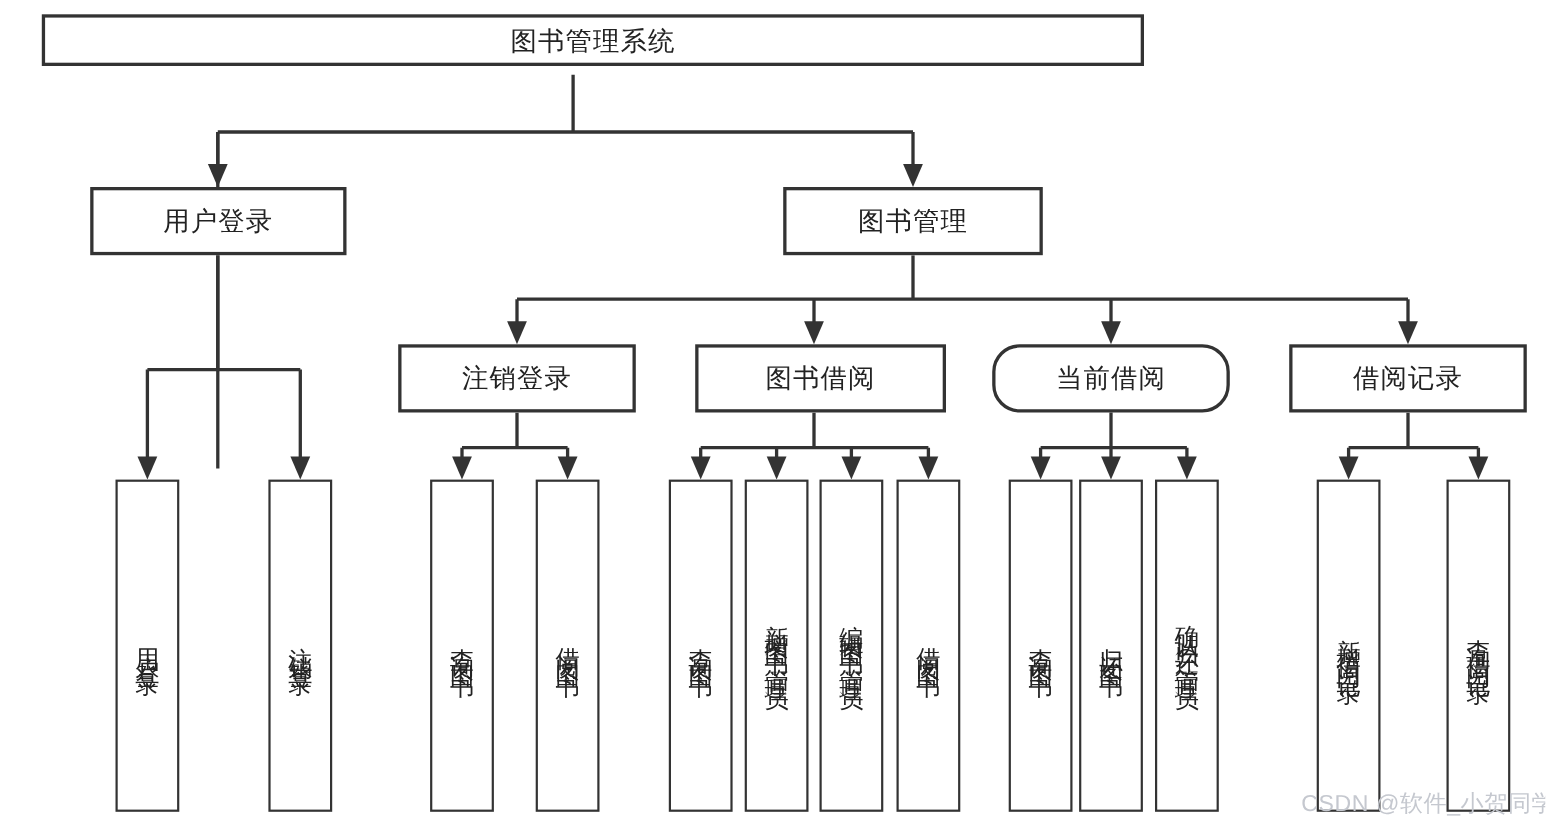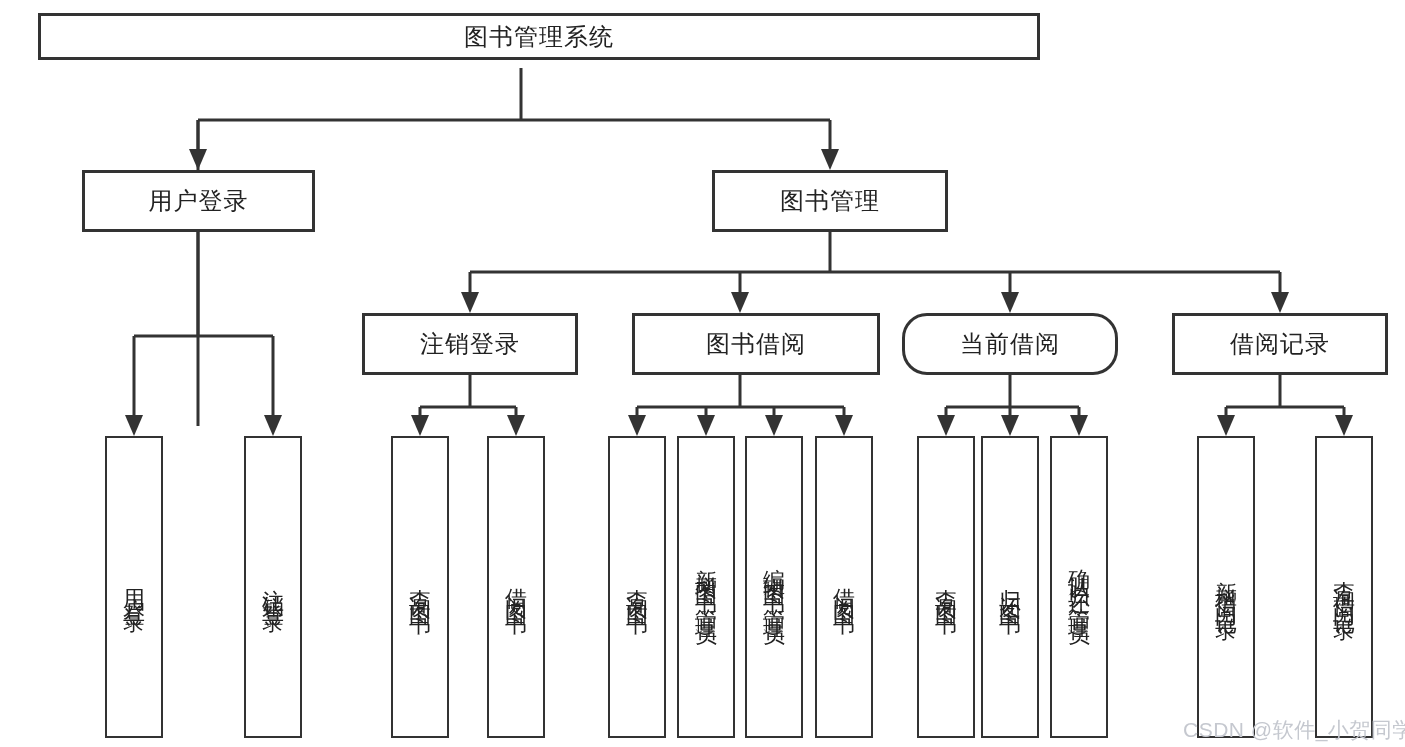--- a/index.html
+++ b/index.html
@@ -99,21 +99,21 @@
   <div class="node h-node lvl2" style="left:82px;width:233px;">
     <span>用户登录</span>
   </div>
   <div class="node h-node lvl2" style="left:712px;width:236px;">
     <span>图书管理</span>
   </div>
 
   <div class="node h-node lvl3" style="left:362px;width:216px;">
     <span>注销登录</span>
   </div>
-  <div class="node h-node lvl3" style="left:632px;width:248px;text-align:right;">
+  <div class="node h-node lvl3" style="left:632px;width:228px;text-align:right;">
     <span>图书借阅</span>
   </div>
   <div class="node h-node lvl3" style="left:902px;width:216px;border-radius:25px;">
     <span>当前借阅</span>
   </div>
   <div class="node h-node lvl3" style="left:1172px;width:216px;">
     <span>借阅记录</span>
   </div>
 
   <div class="node leaf" style="left:105px;">

